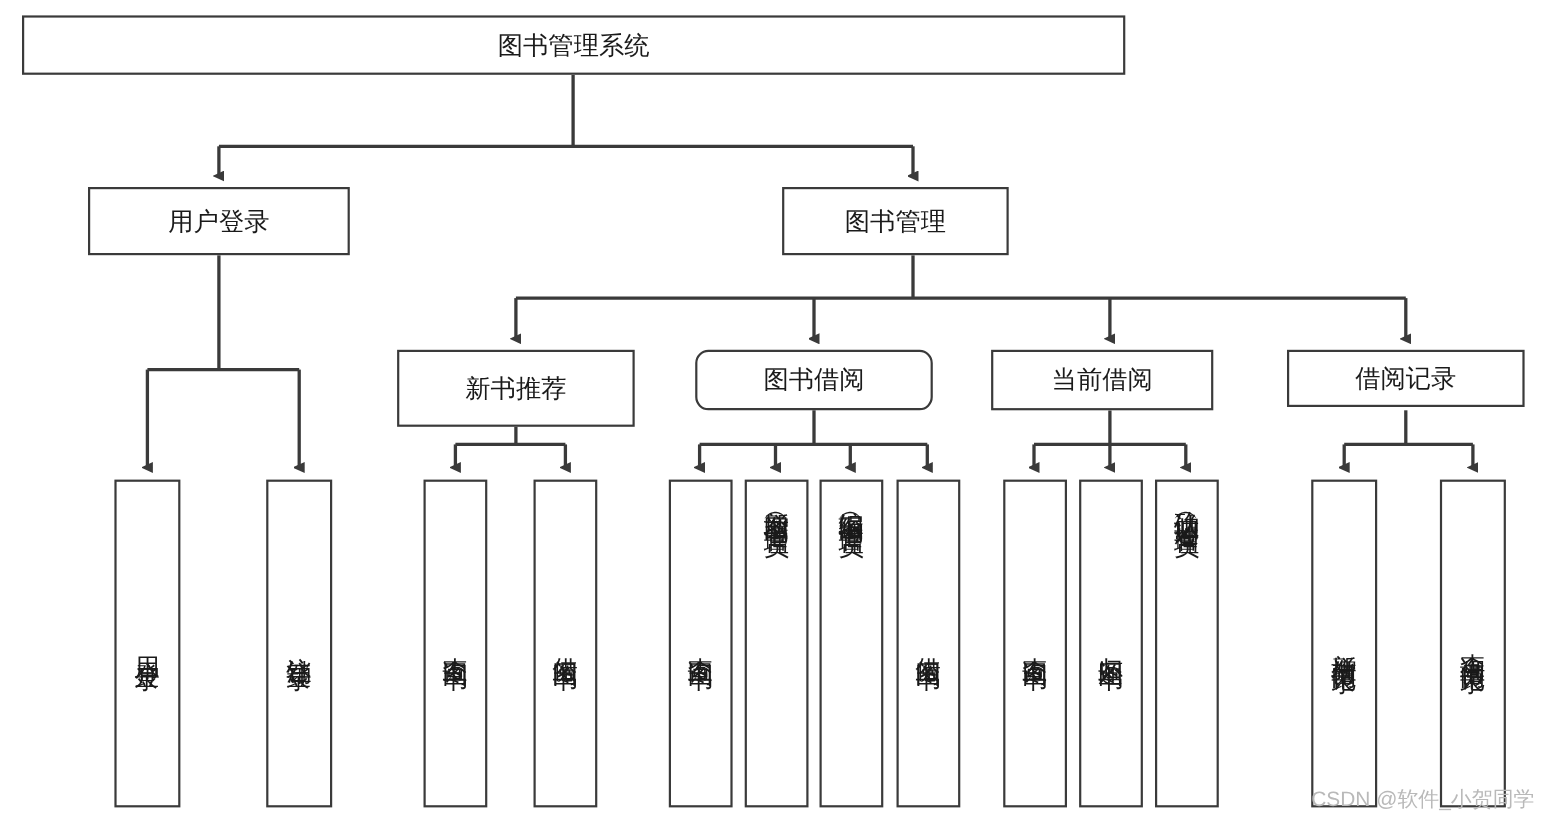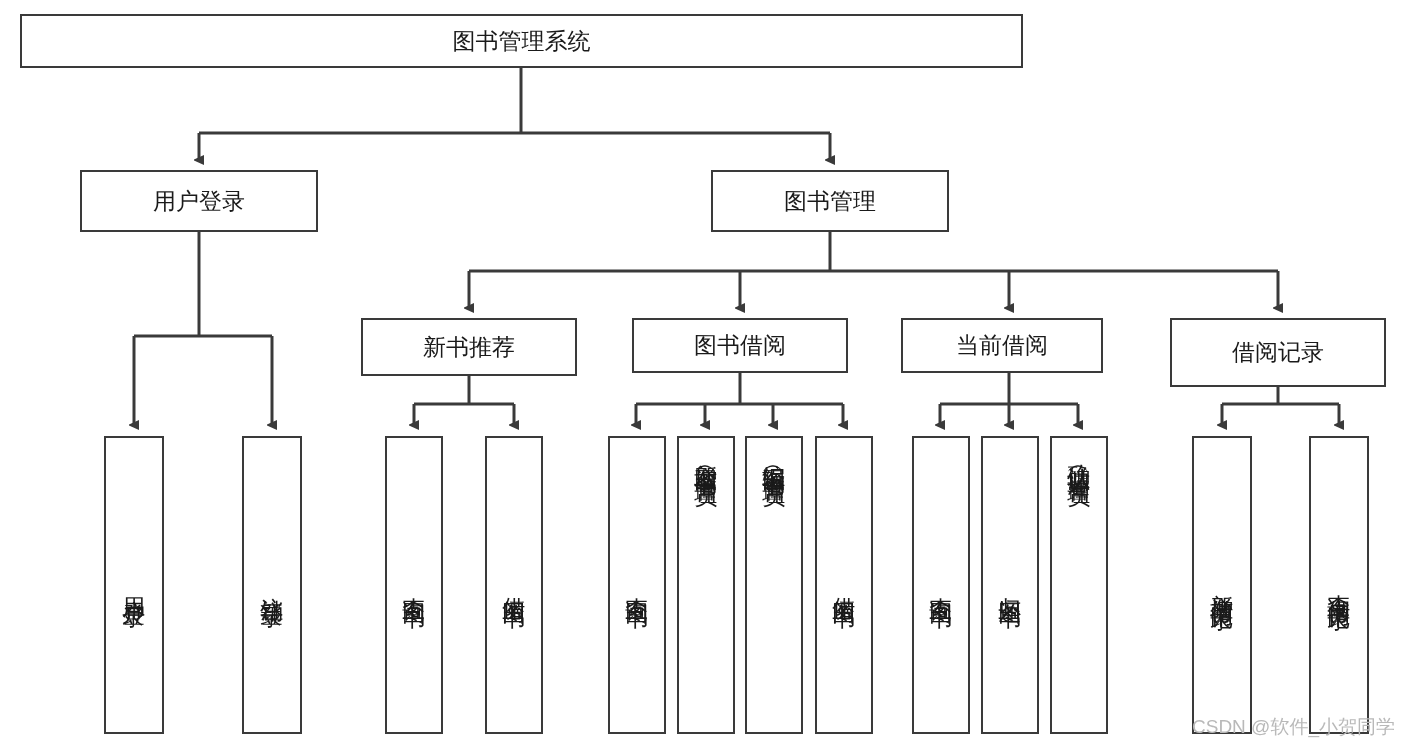--- a/index.html
+++ b/index.html
@@ -130,34 +130,34 @@
     </g>
   </svg>
 
   <div class="node root h" style="left:20px; top:14px; width:1003px; height:54px;">
     <span class="lbl">图书管理系统</span>
   </div>
 
   <div class="node h" style="left:80px; top:170px; width:238px; height:62px;">
     <span class="lbl">用户登录</span>
   </div>
-  <div class="node h" style="left:711px; top:170px; width:238px; height:62px;">
+  <div class="node h" style="left:711px; top:170px; width:206px; height:62px;">
     <span class="lbl">图书管理</span>
   </div>
 
-  <div class="node h" style="left:361px; top:318px; width:216px; height:58px;">
+  <div class="node h" style="left:361px; top:318px; width:216px; height:70px;">
     <span class="lbl">新书推荐</span>
   </div>
-  <div class="node h" style="left:632px; top:318px; width:216px; height:55px;">
+  <div class="node h" style="left:632px; top:318px; width:216px; height:55px;border-radius:12px;">
     <span class="lbl">图书借阅</span>
   </div>
   <div class="node h" style="left:901px; top:318px; width:202px; height:55px;">
     <span class="lbl">当前借阅</span>
   </div>
-  <div class="node h" style="left:1170px; top:318px; width:216px; height:69px;">
+  <div class="node h" style="left:1170px; top:318px; width:216px; height:52px;">
     <span class="lbl">借阅记录</span>
   </div>
 
   <div class="node v mid" style="left:104px; top:436px; width:60px; height:298px;">
     <span class="lbl">用户登录</span>
   </div>
   <div class="node v mid" style="left:242px; top:436px; width:60px; height:298px;">
     <span class="lbl">注销登录</span>
   </div>
 

